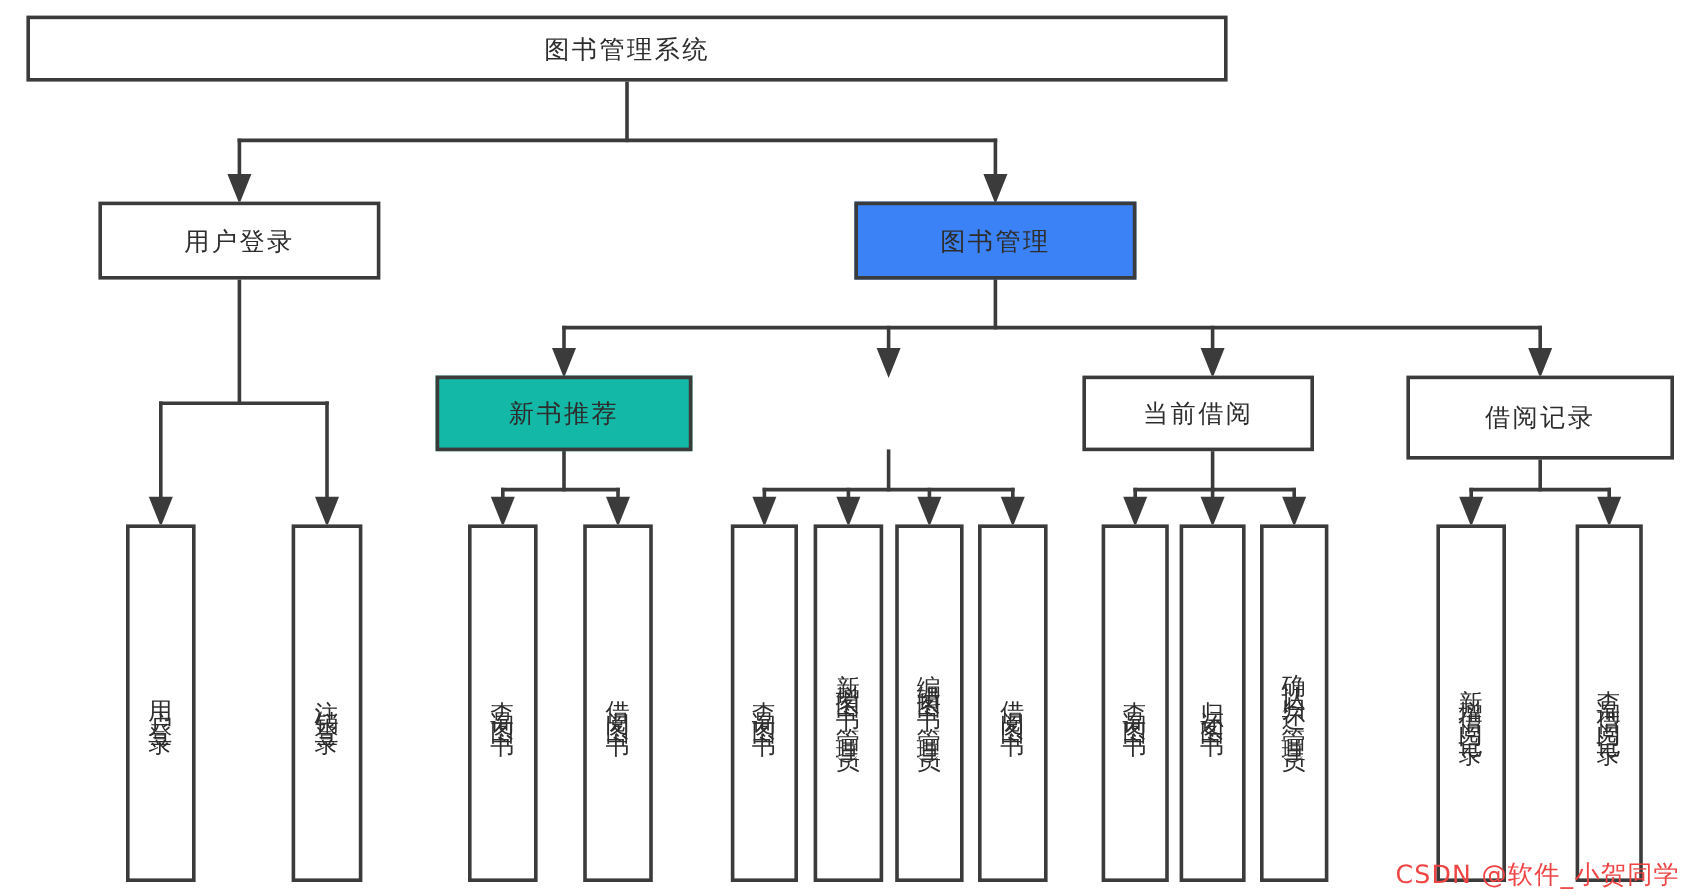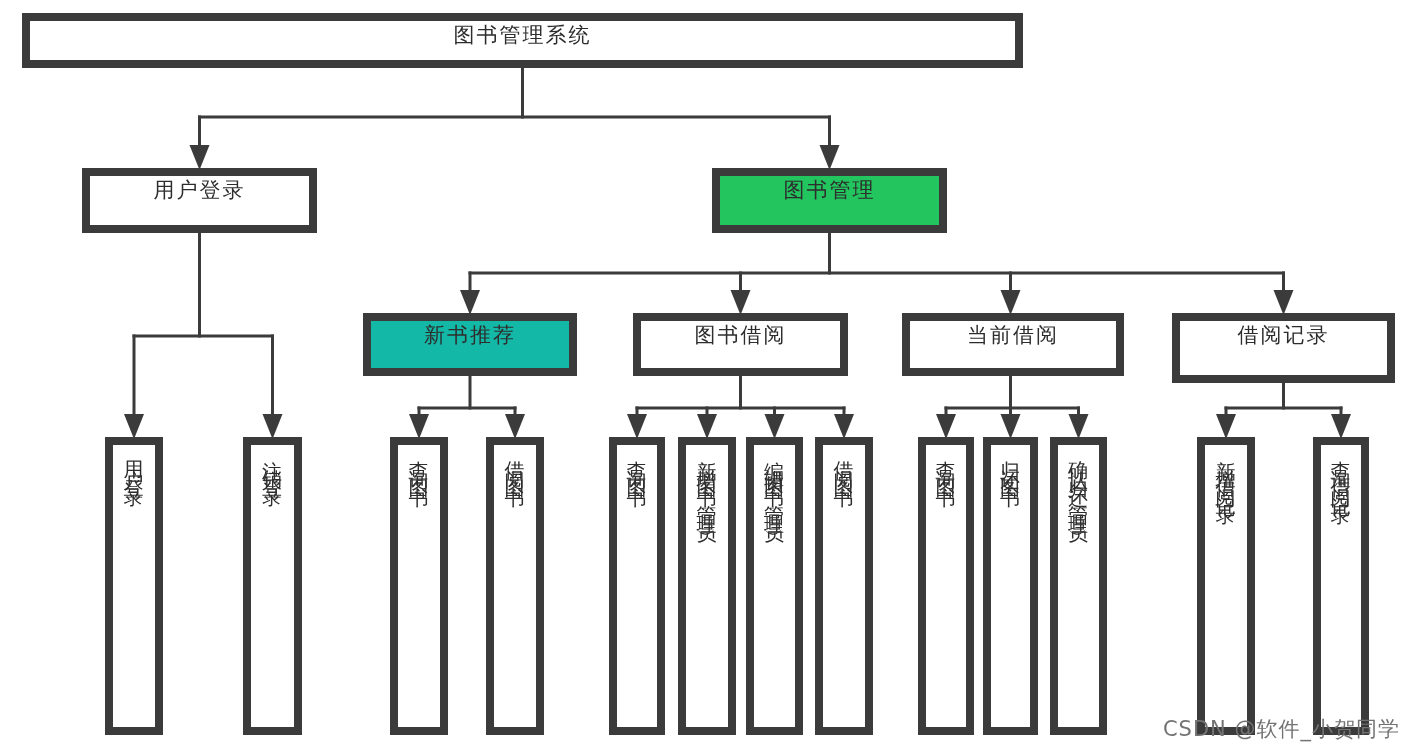--- a/index.html
+++ b/index.html
@@ -7,24 +7,24 @@
     position:relative;
     width:1405px;height:747px;
     background:#ffffff;
     font-family:"DejaVu Sans","Liberation Sans",sans-serif;
     overflow:hidden;
   }
   #connectors{position:absolute;left:0;top:0;z-index:1;}
   .box{
     position:absolute;
     box-sizing:border-box;
-    border:8px solid #a3a3a3;
+    border:3px solid #a3a3a3;
     background:#ffffff;
     display:flex;
-    align-items:flex-start;
+    align-items:center;
     justify-content:center;
     color:#2d2d2d;
     z-index:2;
   }
   .hlabel{
     font-size:21px;
     letter-spacing:2px;
     white-space:nowrap;
   }
   .vtext{
@@ -105,31 +105,28 @@
       <polygon points="1331,414 1351,414 1341,439" fill="#3b3b3b"></polygon>
     </svg>
 
   <div class="box" style="left: 22px; top: 13px; width: 1001px; height: 55px; border-color: rgb(59, 59, 59); background: rgb(255, 255, 255); color: rgb(45, 45, 45);">
     <span class="hlabel">图书管理系统</span>
   </div>
 
   <div class="box" style="left: 82px; top: 168px; width: 235px; height: 65px; border-color: rgb(59, 59, 59); background: rgb(255, 255, 255); color: rgb(45, 45, 45);">
     <span class="hlabel">用户登录</span>
   </div>
-  <div class="box" style="left: 712px; top: 168px; width: 235px; height: 65px; border-color: rgb(59, 59, 59); background: #22c55e; color: rgb(45, 45, 45);">
+  <div class="box" style="left: 712px; top: 168px; width: 235px; height: 65px; border-color: rgb(59, 59, 59); background: #3b82f6; color: rgb(45, 45, 45);">
     <span class="hlabel">图书管理</span>
   </div>
 
   <div class="box" style="left: 363px; top: 313px; width: 214px; height: 63px; border-color: rgb(59, 59, 59); background: #14b8a6; color: rgb(45, 45, 45);">
     <span class="hlabel">新书推荐</span>
   </div>
-  <div class="box" style="left: 633px; top: 313px; width: 215px; height: 63px; border-color: rgb(59, 59, 59); background: rgb(255, 255, 255); color: rgb(45, 45, 45);">
-    <span class="hlabel">图书借阅</span>
-  </div>
-  <div class="box" style="left: 902px; top: 313px; width: 222px; height: 63px; border-color: rgb(59, 59, 59); background: rgb(255, 255, 255); color: rgb(45, 45, 45); font-family: Liberation Serif, serif;">
+  <div class="box" style="left: 902px; top: 313px; width: 193px; height: 63px; border-color: rgb(59, 59, 59); background: rgb(255, 255, 255); color: rgb(45, 45, 45); font-family: Liberation Serif, serif;">
     <span class="hlabel">当前借阅</span>
   </div>
   <div class="box" style="left: 1172px; top: 313px; width: 223px; height: 70px; border-color: rgb(59, 59, 59); background: rgb(255, 255, 255); color: rgb(45, 45, 45);">
     <span class="hlabel">借阅记录</span>
   </div>
 
   <div class="box" style="left: 105px; top: 437px; width: 58px; height: 298px; border-color: rgb(59, 59, 59); background: rgb(255, 255, 255); color: rgb(45, 45, 45);">
     <span class="vtext">用户登录</span>
   </div>
   <div class="box" style="left: 243px; top: 437px; width: 59px; height: 298px; border-color: rgb(59, 59, 59); background: rgb(255, 255, 255); color: rgb(45, 45, 45);">
@@ -166,14 +163,14 @@
     <span class="vtext">确认归还（管理员）</span>
   </div>
 
   <div class="box" style="left: 1197px; top: 437px; width: 58px; height: 298px; border-color: rgb(59, 59, 59); background: rgb(255, 255, 255); color: rgb(45, 45, 45);">
     <span class="vtext">新增借阅记录</span>
   </div>
   <div class="box" style="left: 1313px; top: 437px; width: 56px; height: 298px; border-color: rgb(59, 59, 59); background: rgb(255, 255, 255); color: rgb(45, 45, 45);">
     <span class="vtext">查询借阅记录</span>
   </div>
 
-  <div id="watermark" style="color: #737373;">CSDN @软件_小贺同学</div>
+  <div id="watermark" style="color: #ef4444;">CSDN @软件_小贺同学</div>
 </div>
 
 </body></html>

